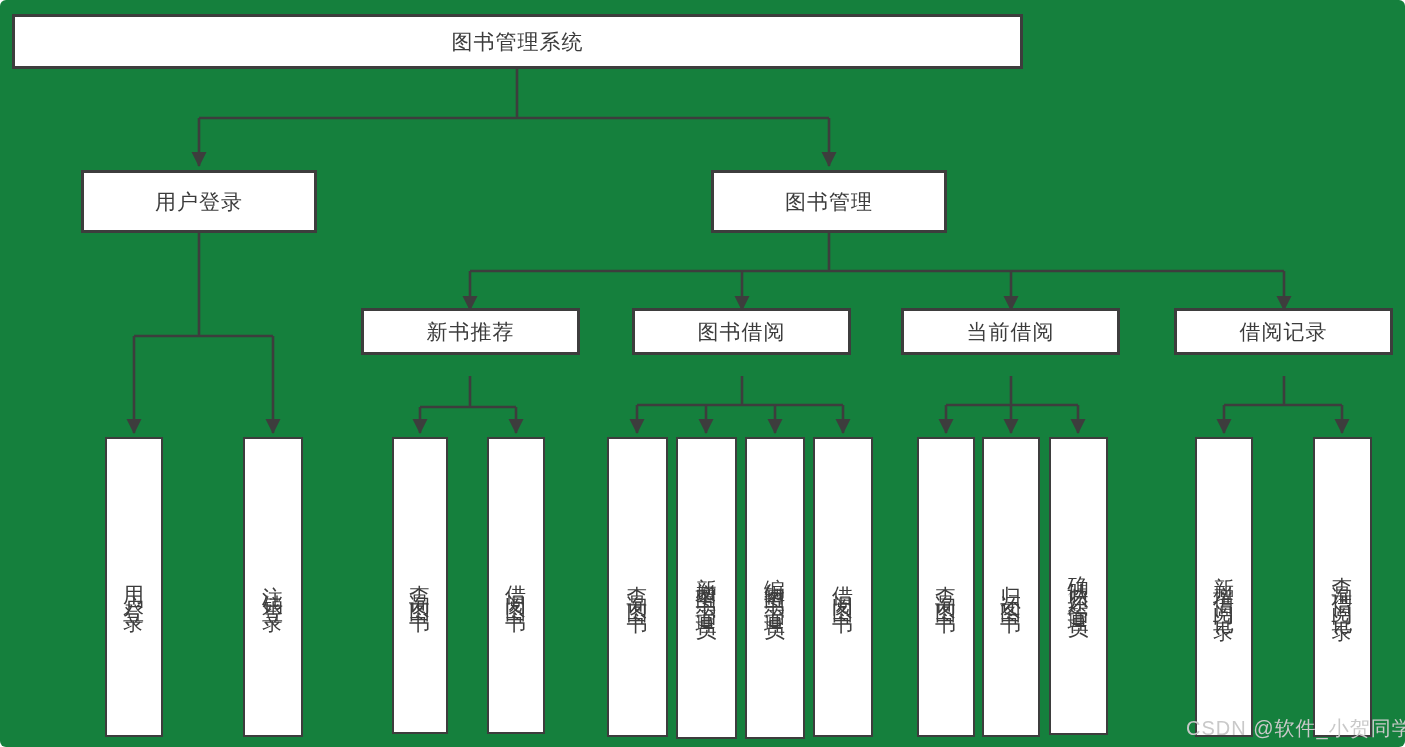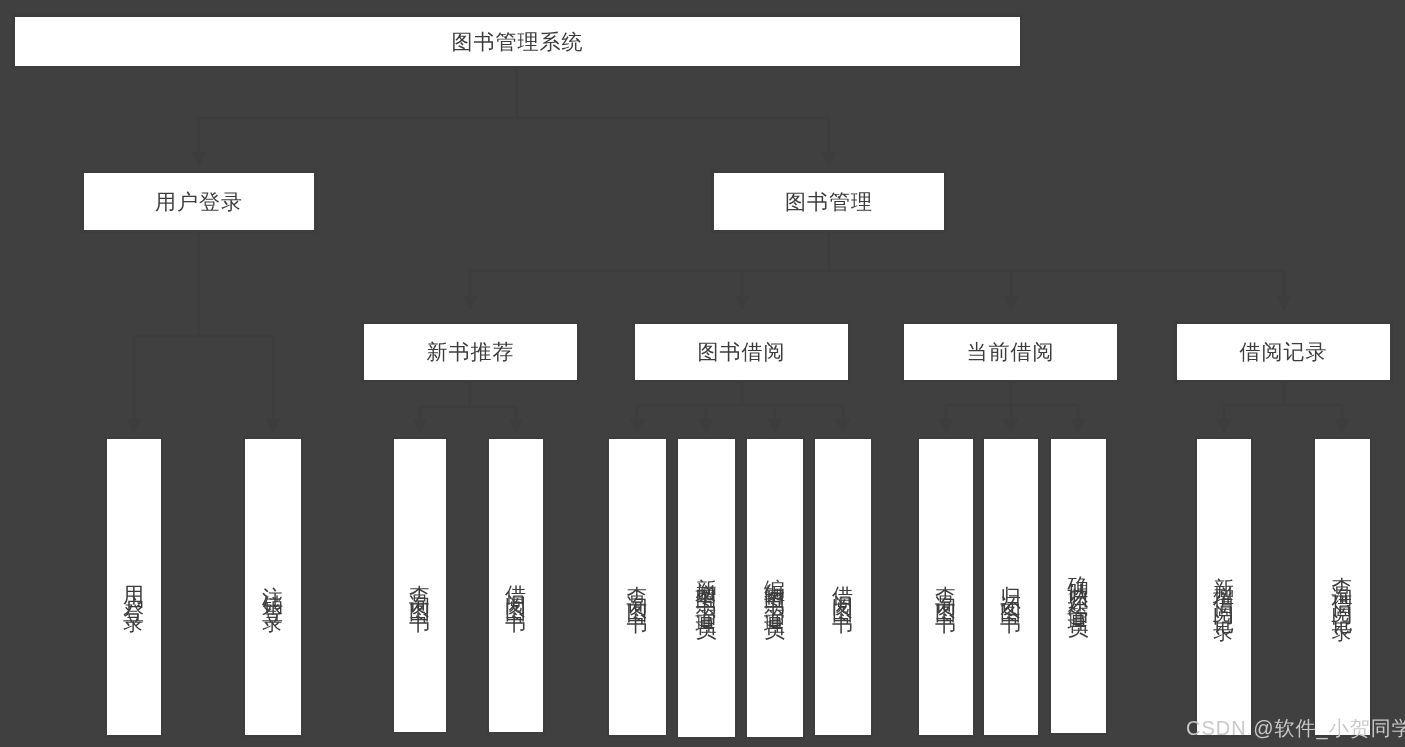--- a/index.html
+++ b/index.html
@@ -1,22 +1,23 @@
 <!DOCTYPE html>
 <html><head>
 <meta charset="utf-8">
 <style>
   html, body { margin: 0; padding: 0; background: #ffffff; }
   .canvas {
     position: relative;
     width: 1405px;
     height: 747px;
-    background: #404040;
+    background: #15803d;
     font-family: "Liberation Sans", "DejaVu Sans", sans-serif;
     overflow: hidden;
+    border-radius: 6px;
   }
   .wires {
     position: absolute;
     left: 0; top: 0;
     pointer-events: none;
   }
   .wire {
     stroke: #3d3d3d;
     stroke-width: 2.6;
     fill: none;
@@ -30,21 +31,21 @@
     color: #3c3c3c;
     display: flex;
     align-items: center;
     justify-content: center;
     font-size: 21px;
     letter-spacing: 1px;
     z-index: 2;
   }
   .root  { left: 12px;  top: 14px;  width: 1011px; height: 55px; }
   .lv2   { top: 170px; width: 236px; height: 63px; }
-  .lv3   { top: 321px; width: 219px; height: 62px; }
+  .lv3   { top: 308px; width: 219px; height: 47px; }
   .vnode {
     position: absolute;
     box-sizing: border-box;
     top: 437px;
     height: 300px;
     background: #ffffff;
     border: 2.5px solid #3d3d3d;
     color: #3c3c3c;
     display: flex;
     align-items: center;

